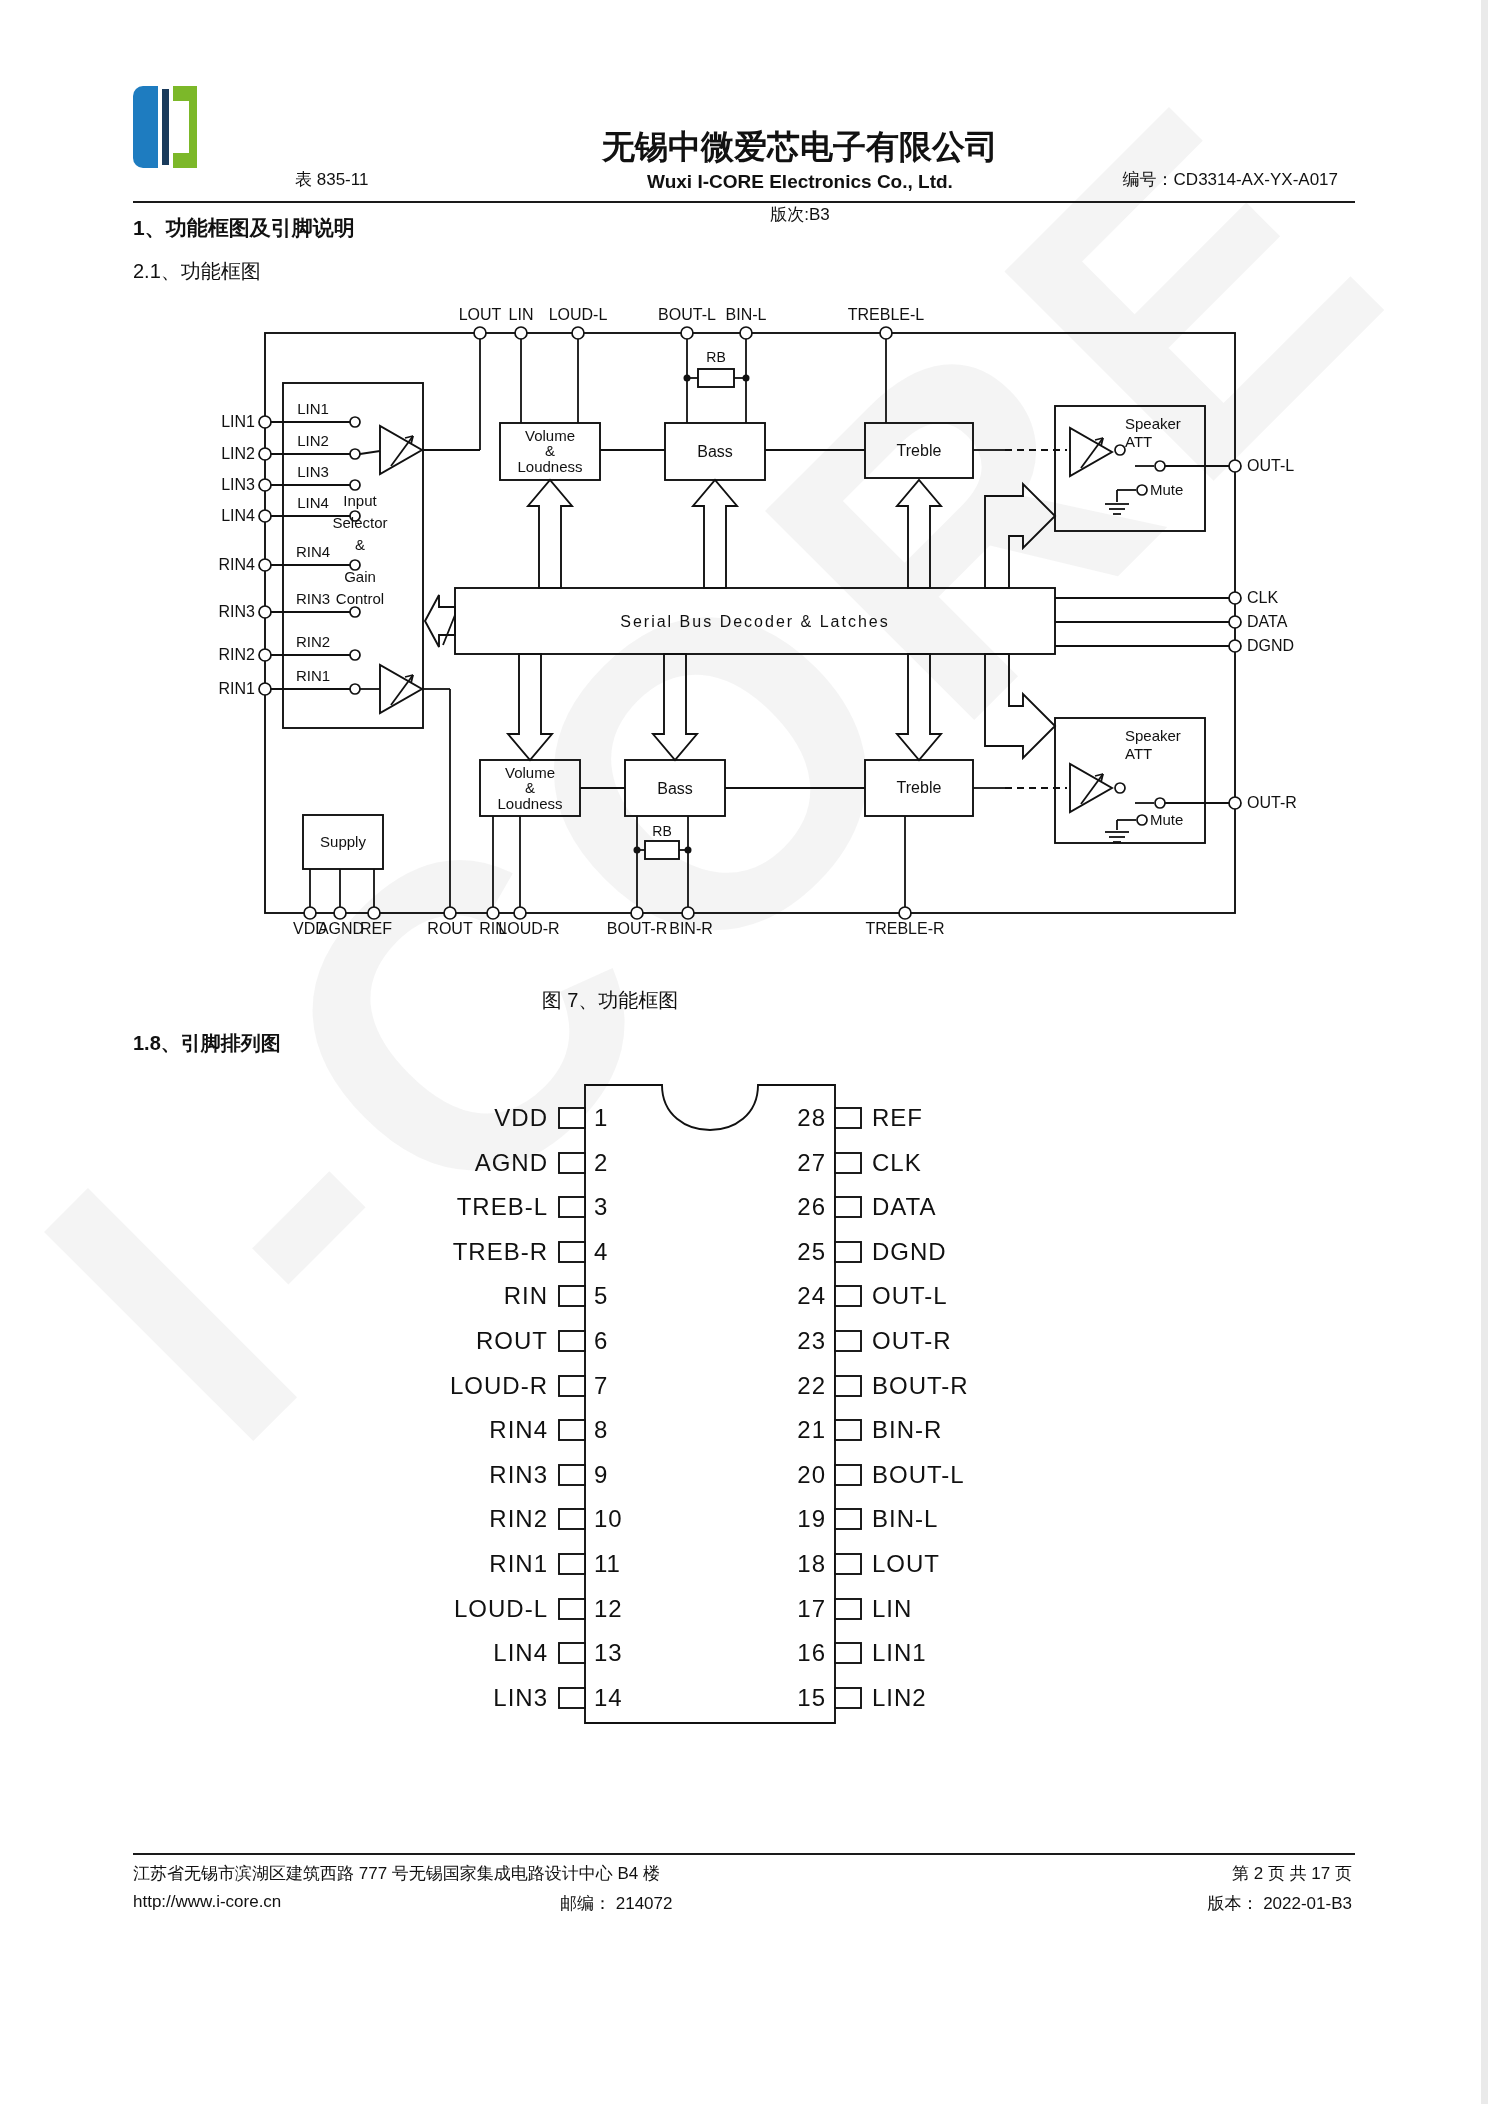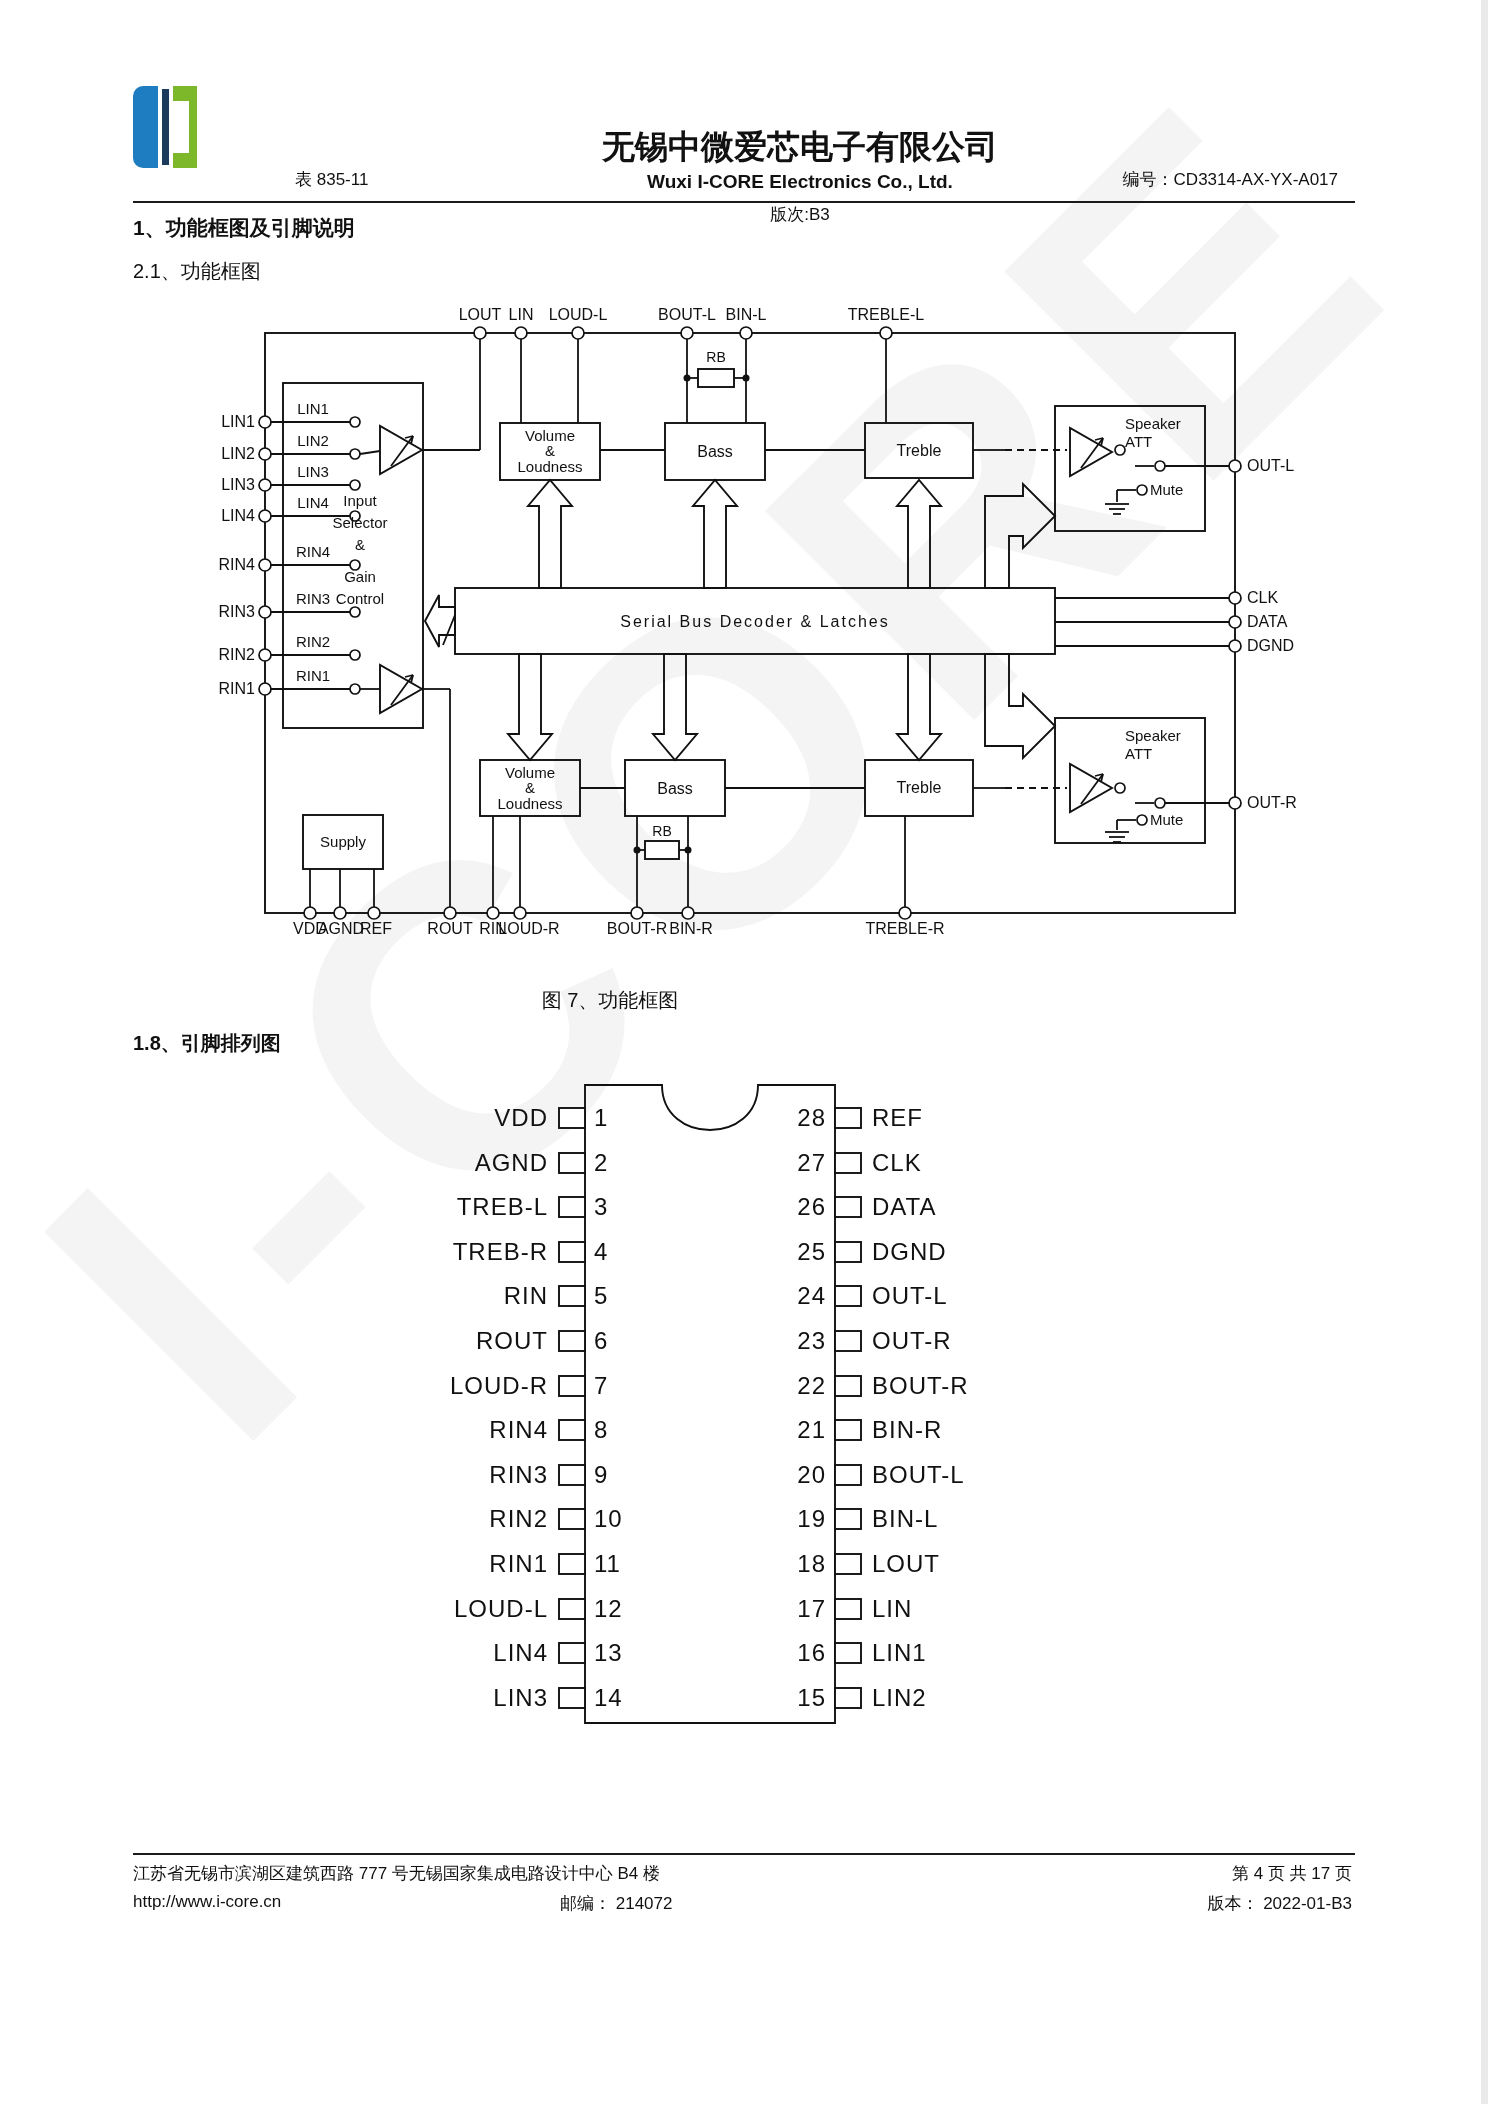--- a/index.html
+++ b/index.html
@@ -375,19 +375,19 @@
       <text class="f24" x="208" y="586" text-anchor="end">LIN4</text>
         <text class="f24" x="532" y="586">LIN1</text>
       <text class="f24" x="208" y="631" text-anchor="end">LIN3</text>
         <text class="f24" x="532" y="631">LIN2</text>
     </g>
   </svg>
 
 
   <div class="rule" style="top:1853px"></div>
   <div class="abs" style="left:133px;top:1862px;font-size:17px">江苏省无锡市滨湖区建筑西路 777 号无锡国家集成电路设计中心 B4 楼</div>
-  <div class="abs" style="right:136px;top:1862px;font-size:17px">第 4 页 共 17 页</div>
+  <div class="abs" style="right:136px;top:1862px;font-size:17px">第 2 页 共 17 页</div>
   <div class="abs" style="left:133px;top:1892px;font-size:17px">http://www.i-core.cn</div>
   <div class="abs" style="left:560px;top:1892px;font-size:17px">邮编： 214072</div>
   <div class="abs" style="right:136px;top:1892px;font-size:17px">版本： 2022-01-B3</div>
 
   <div class="edge"></div>
 </div>
 
 </body></html>

